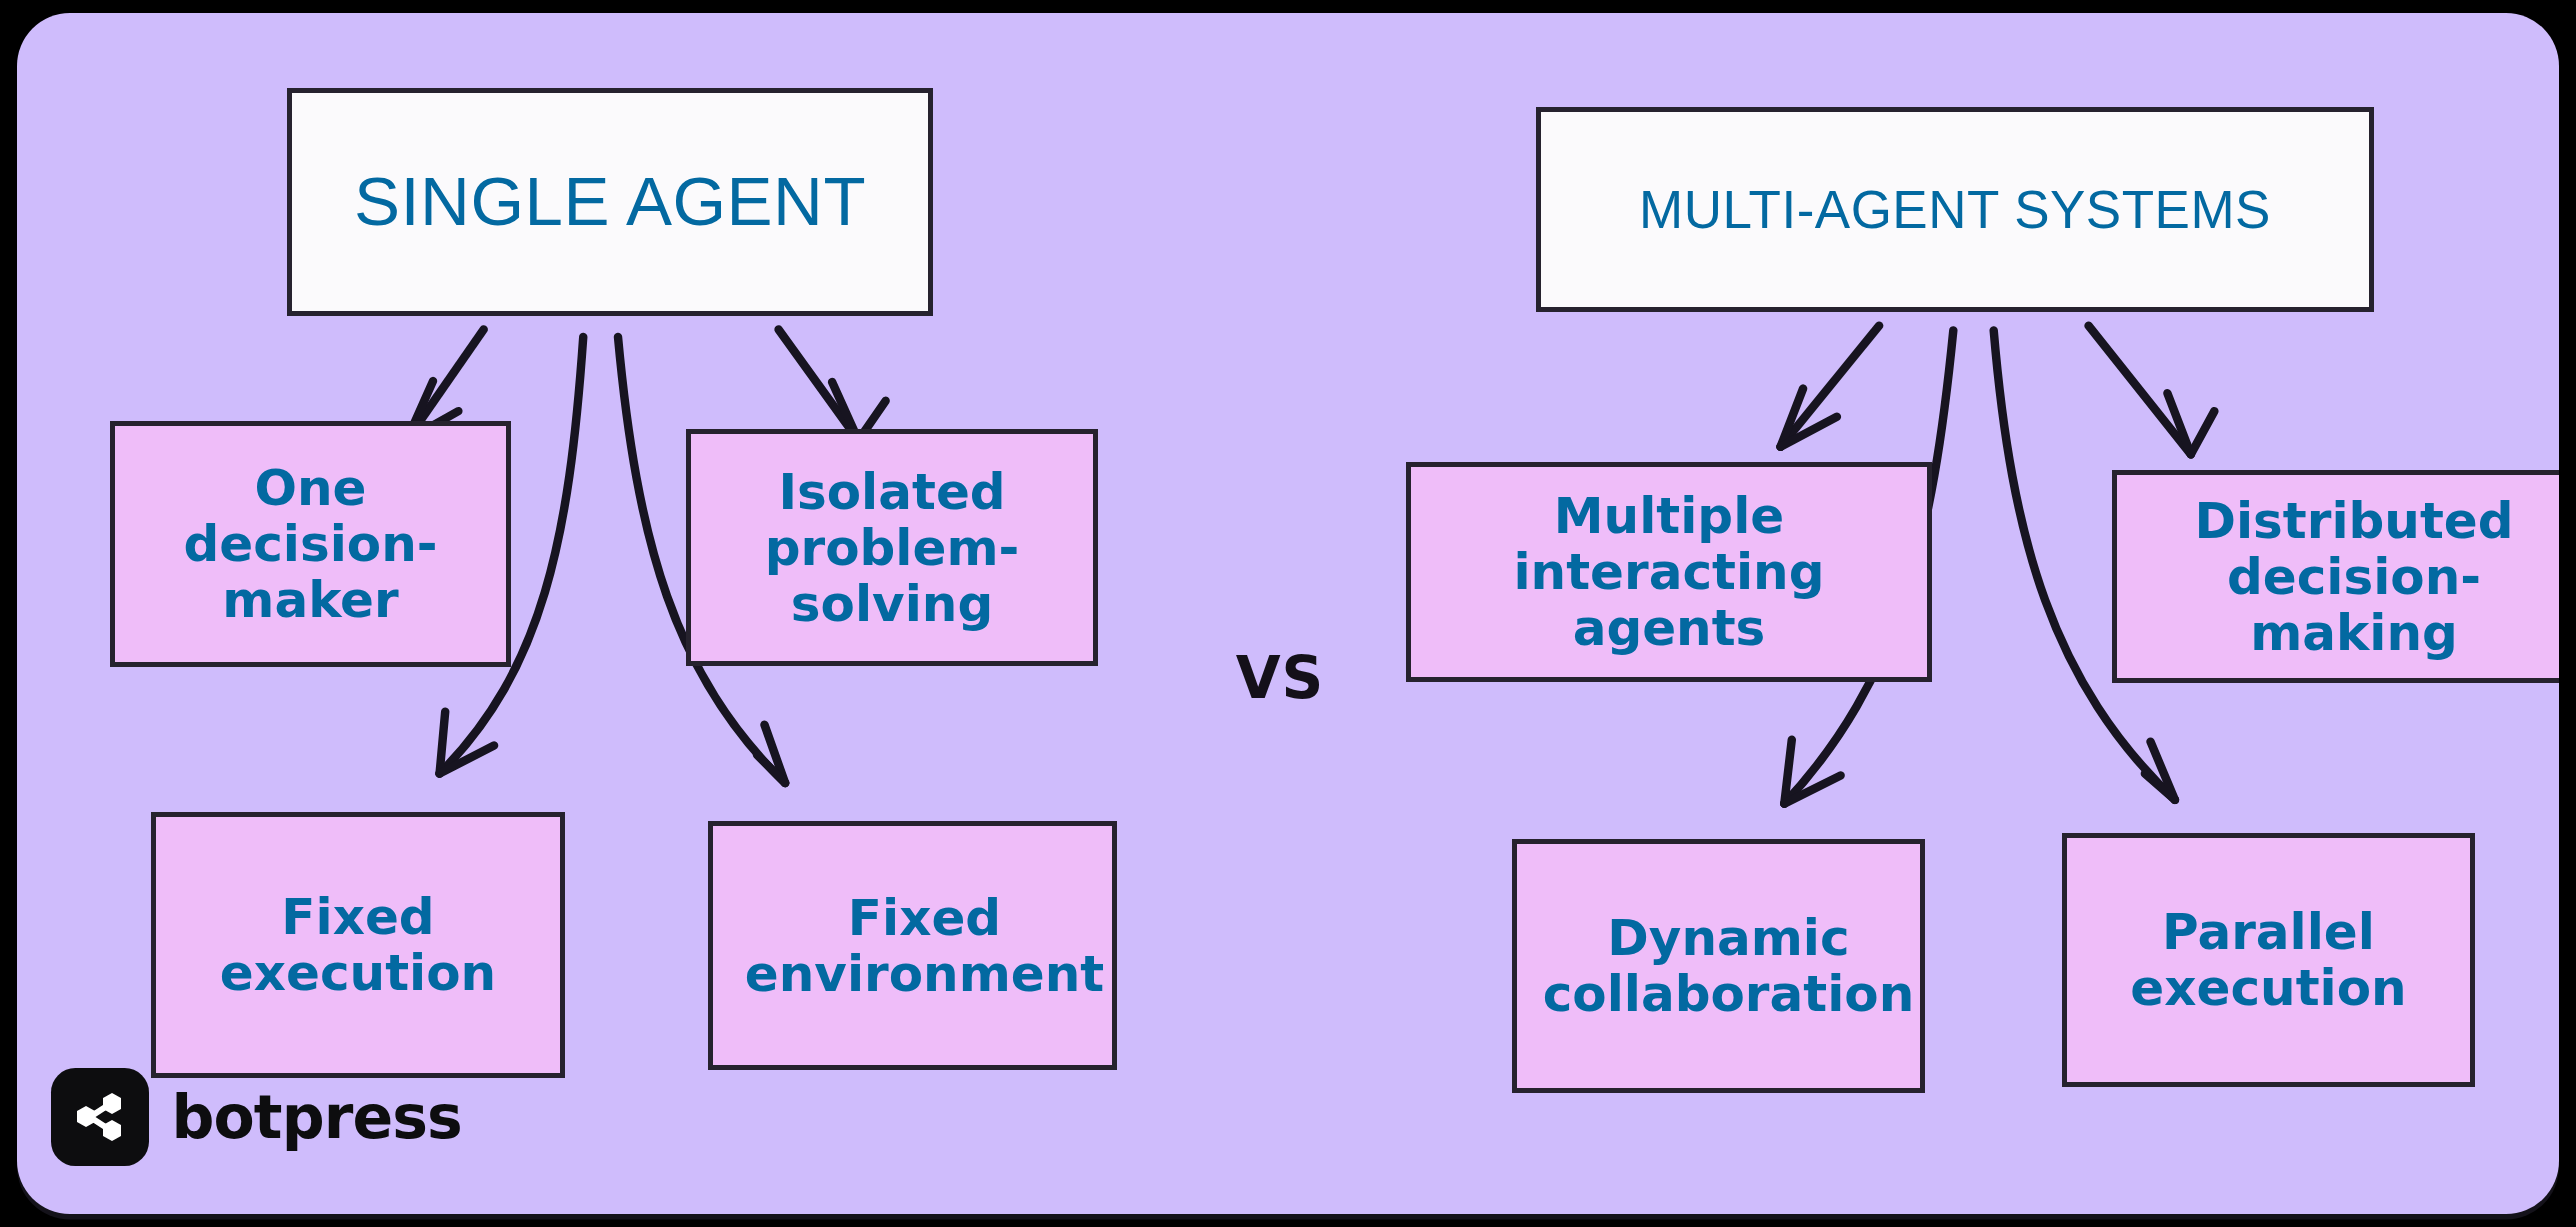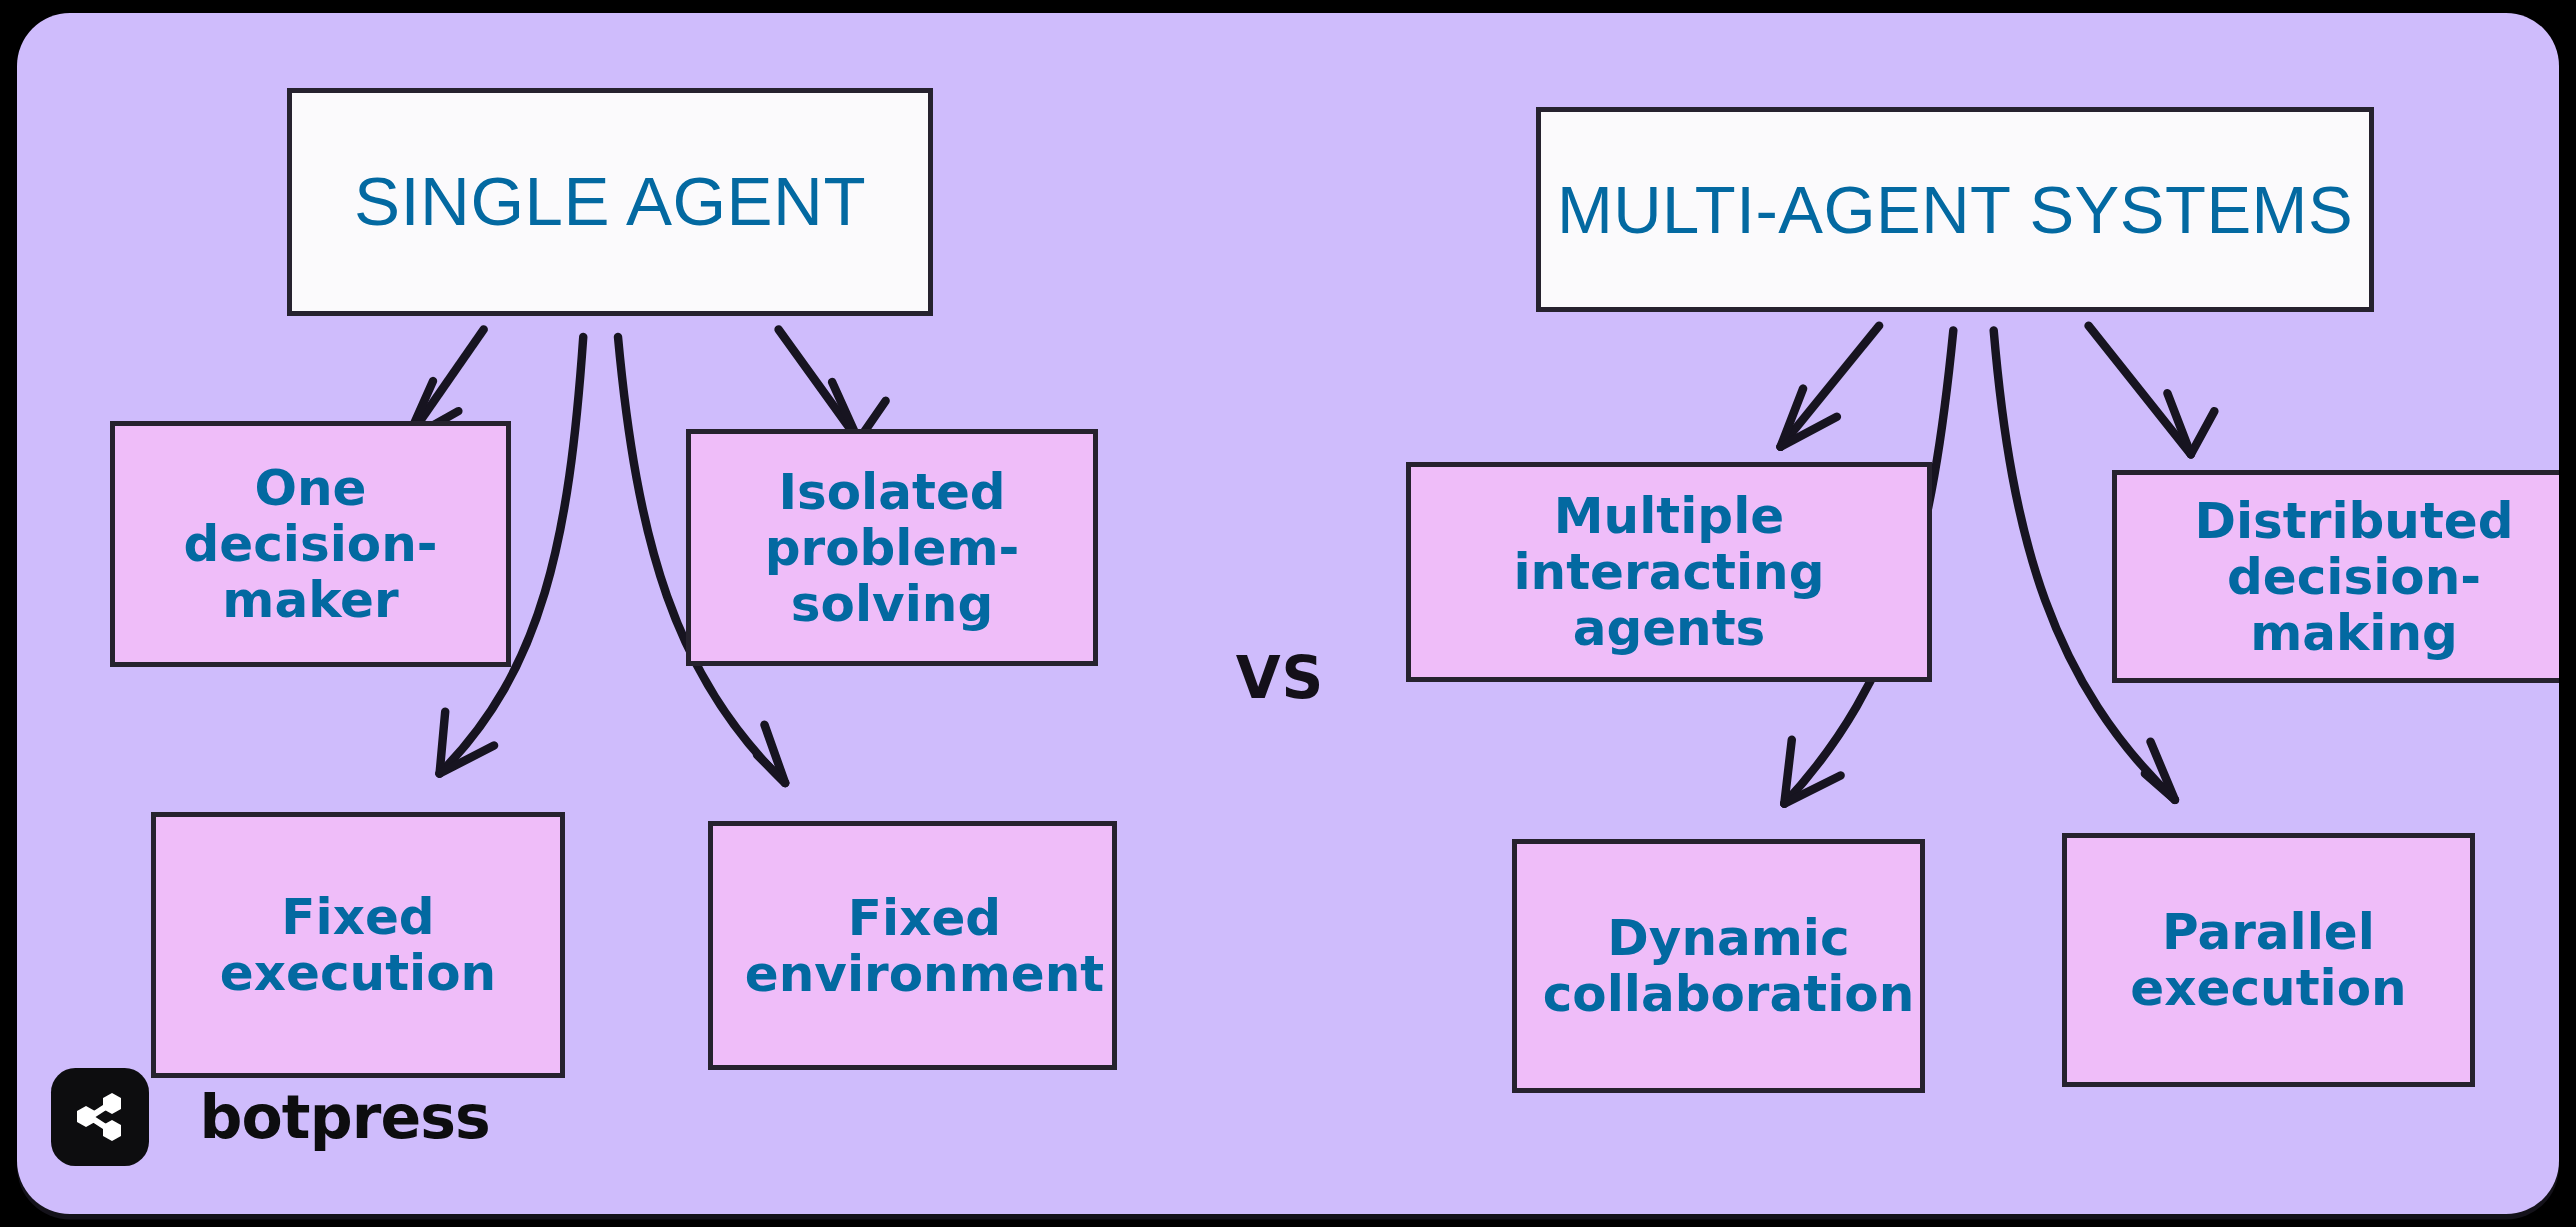--- a/index.html
+++ b/index.html
@@ -77,21 +77,21 @@
   }
 
   
   #node-single-agent   { left: 270px;  top: 75px;   width: 646px;  height: 228px;  font-size: 69px; }
   #node-one-decision   { left: 93px;   top: 408px;  width: 401px;  height: 246px;  font-size: 50px; }
   #node-isolated       { left: 669px;  top: 416px;  width: 412px;  height: 237px;  font-size: 50px; }
   #node-linear         { left: 134px;  top: 799px;  width: 414px;  height: 266px;  font-size: 50px; }
   #node-fixed          { left: 691px;  top: 808px;  width: 409px;  height: 249px;  font-size: 50px; padding-left: 24px; }
 
   
-  #node-multi-agent    { left: 1519px; top: 94px;  width: 838px;  height: 205px;  font-size: 67px; }
+  #node-multi-agent    { left: 1519px; top: 94px;  width: 838px;  height: 205px;  font-size: 53px; }
   #node-multiple       { left: 1389px; top: 449px;  width: 526px;  height: 220px;  font-size: 50px; }
   #node-distributed    { left: 2095px; top: 457px;  width: 452px;  height: 213px;  font-size: 50px; padding-left: 32px; }
   #node-dynamic        { left: 1495px; top: 826px;  width: 413px;  height: 254px;  font-size: 50px; padding-left: 20px; }
   #node-parallel       { left: 2045px; top: 820px;  width: 413px;  height: 254px;  font-size: 50px; }
 
   
   #vs-label {
     position: absolute;
     left: 1188px;
     top: 631px;
@@ -122,21 +122,20 @@
     align-items: center;
     justify-content: center;
   }
   #brand-name {
     font-family: "DejaVu Sans", sans-serif;
     font-weight: 700;
     font-size: 60px;
     color: #0d0d0f;
     letter-spacing: -0.9px;
     line-height: 1;
-    margin-left: 28px;
   }
 </style>
 </head>
 <body>
 
 <div id="stage">
   <div id="panel">
 
     <svg id="arrows" viewBox="0 0 2707 1279" preserveAspectRatio="none">
       <g fill="none" stroke="#171420" stroke-width="9" stroke-linecap="round" stroke-linejoin="round">

